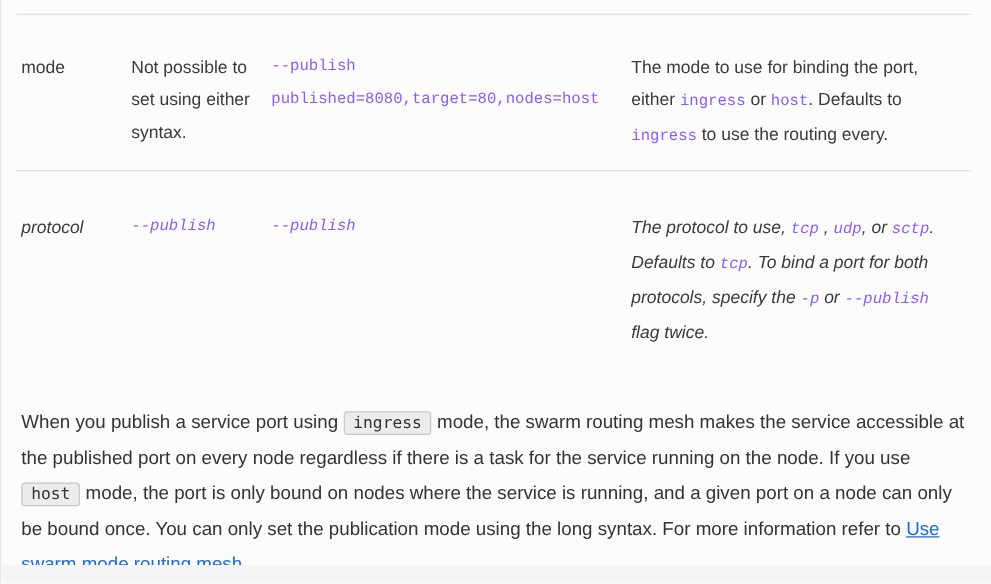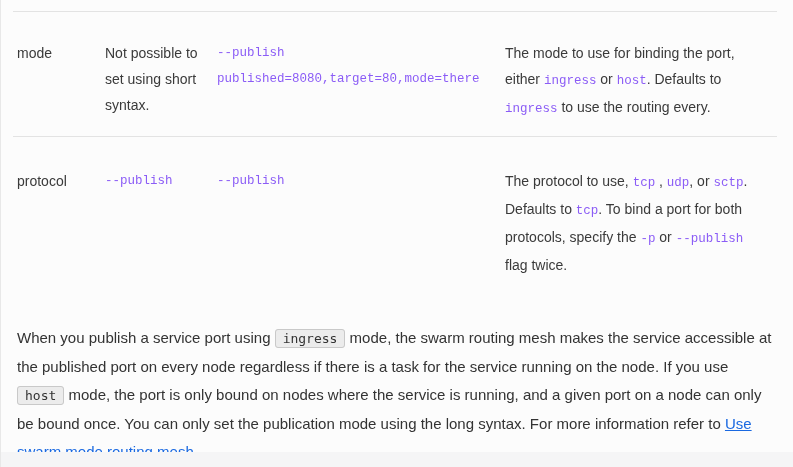--- a/index.html
+++ b/index.html
@@ -18,21 +18,21 @@
   .options-table { margin: 11px 16px 0 12px; }
 
   .trow {
     display: grid;
     grid-template-columns: 88px 112px 288px 1fr;
     border-top: 1px solid #e3e3e3;
     font-size: 14px;
     line-height: 26px;
   }
   .trow.row-mode     { padding: 28px 0 14px 4px; }
-  .trow.row-protocol { padding: 31px 0 0 4px; }
+  .trow.row-protocol { padding: 31px 0 0 4px; font-style: italic; }
 
   .cell { padding-right: 14px; }
   .cell-text { font-family: "Liberation Sans", sans-serif; }
   .code-line, .seg-code {
     font-family: "Liberation Mono", "DejaVu Sans Mono", monospace;
     font-size: 12.5px;
     color: #8b5cf6;
   }
   .seg-code { white-space: nowrap; }
 
@@ -68,25 +68,25 @@
 </head>
 <body>
 
 <div class="page">
 
   <div class="options-table">
 
     <div class="trow row-mode">
       <div class="cell cell-text">mode</div>
       <div class="cell cell-text">
-        <div>Not possible to set using short syntax.</div>
+        <div>Not possible to set using either syntax.</div>
       </div>
       <div class="cell">
         <div class="code-line">--publish</div>
-        <div class="code-line">published=8080,target=80,mode=there</div>
+        <div class="code-line">published=8080,target=80,nodes=host</div>
       </div>
       <div class="cell"><span class="seg-text">The mode to use for binding the port, either </span><span class="seg-code">ingress</span><span class="seg-text"> or </span><span class="seg-code">host</span><span class="seg-text">. Defaults to </span><span class="seg-code">ingress</span><span class="seg-text"> to use the routing every.</span></div>
     </div>
 
     <div class="trow row-protocol">
       <div class="cell cell-text">protocol</div>
       <div class="cell">
         <div class="code-line">--publish</div>
       </div>
       <div class="cell">

